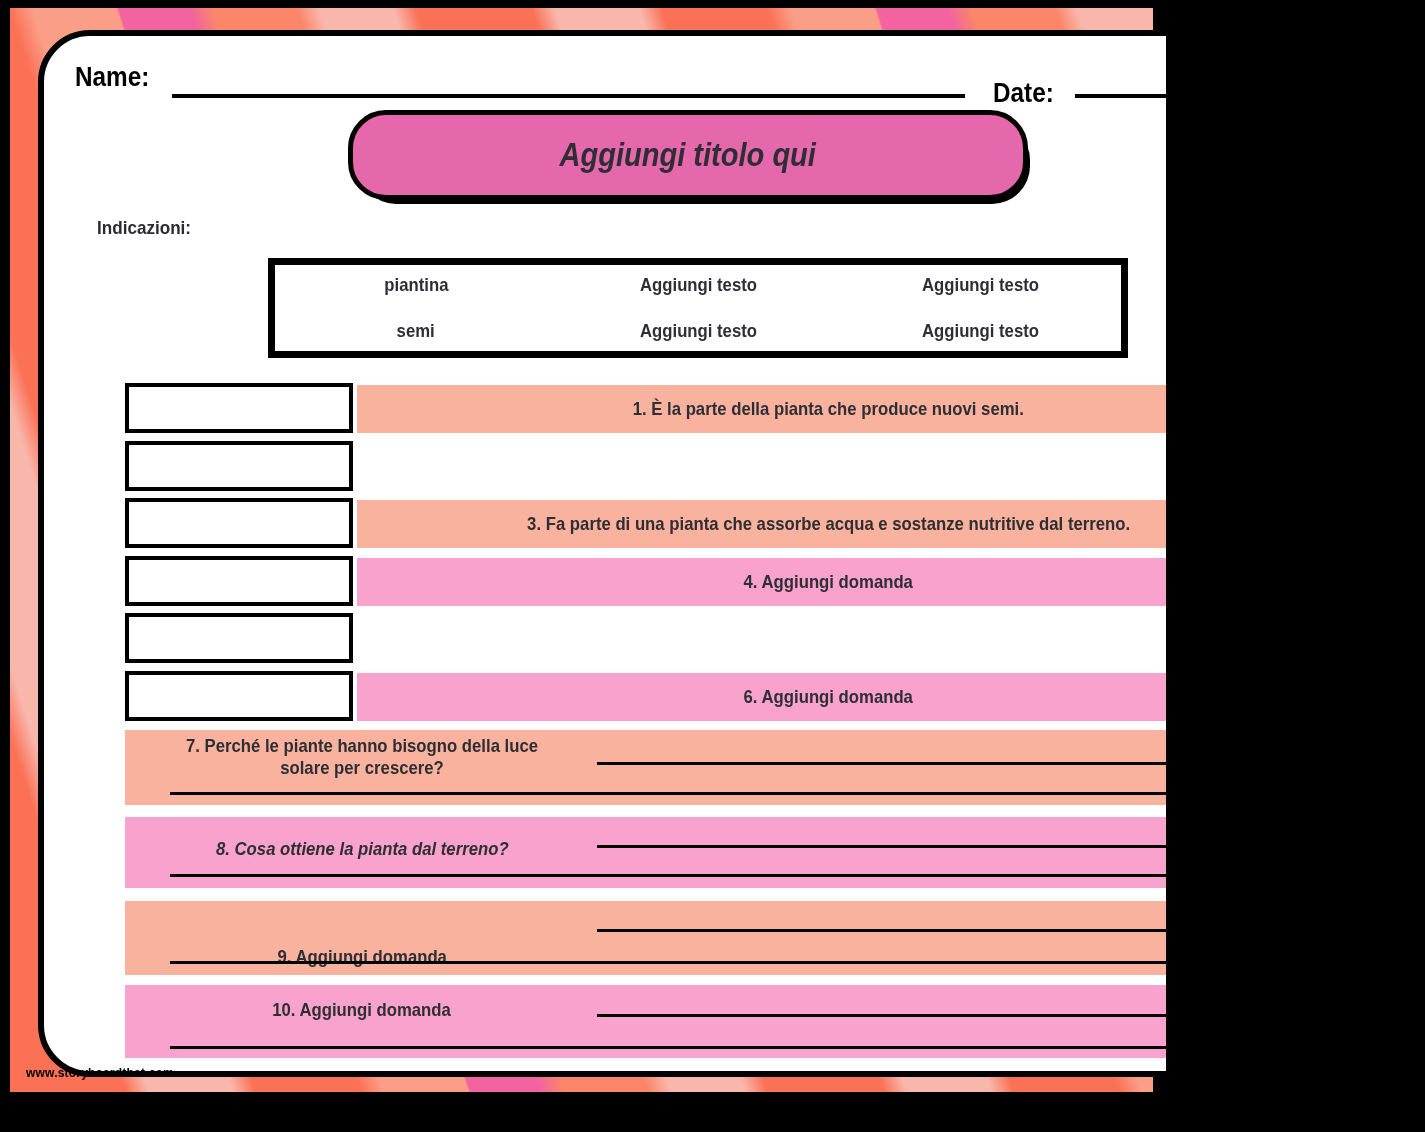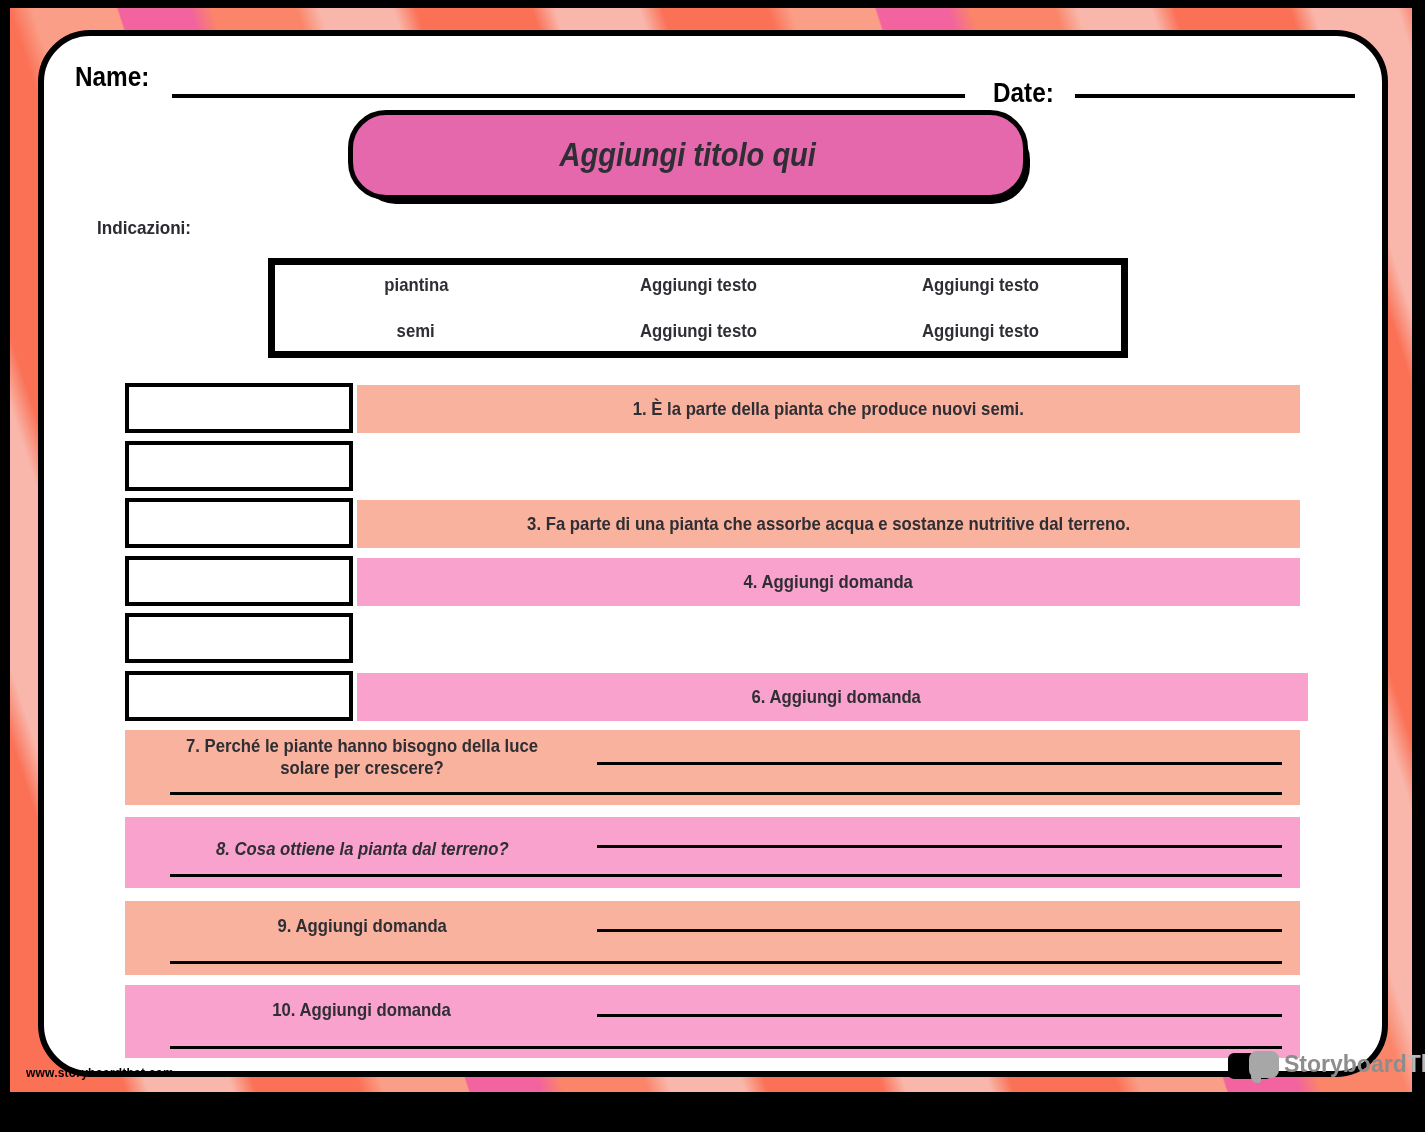--- a/index.html
+++ b/index.html
@@ -1,17 +1,17 @@
 <!DOCTYPE html>
 <html><head>
 <meta charset="utf-8">
 <style>
   html,body{margin:0;padding:0;background:#000;}
   .stage{
-    position:relative;width:1425px;height:1132px;background:#000;overflow:hidden;
+    position:relative;width:1166px;height:1132px;background:#000;overflow:hidden;
     font-family:"Liberation Sans",sans-serif;color:#2b2b31;
   }
   .stripes{
     position:absolute;left:10px;top:8px;right:13px;bottom:40px;
     background:repeating-linear-gradient(72deg,
       #fa7156 0px,#fa7156 110px,
       #f9b7ab 132px,#f9b7ab 212px,
       #fa7156 234px,#fa7156 334px,
       #fb9e87 356px,#fb9e87 436px,
       #f2639f 438px,#f2639f 505px,
@@ -109,36 +109,36 @@
   </div>
 
   <div class="abs answer-box z2" style="top:556px;"></div>
   <div class="abs band pink z2" style="top:558px;">
     <span class="band-text ct">4. Aggiungi domanda</span>
   </div>
 
   <div class="abs answer-box z2" style="top:613px;"></div>
 
   <div class="abs answer-box z2" style="top:671px;"></div>
-  <div class="abs band pink z2" style="top:673px;padding-left:8px;">
+  <div class="abs band pink z2" style="top:673px;">
     <span class="band-text ct">6. Aggiungi domanda</span>
   </div>
 
   <div class="abs oband salmon z2" style="top:730px;height:75px;"></div>
   <div class="oq z2" style="top:735px;"><span class="ct">7. Perché le piante hanno bisogno della luce solare per crescere?</span></div>
   <div class="ansline lineA z2" style="top:762px;"></div>
   <div class="ansline lineB z2" style="top:792px;"></div>
 
   <div class="abs oband pink z2" style="top:817px;height:71px;"></div>
   <div class="oq z2" style="top:838px;font-style:italic;"><span class="ct">8. Cosa ottiene la pianta dal terreno?</span></div>
   <div class="ansline lineA z2" style="top:845px;"></div>
   <div class="ansline lineB z2" style="top:874px;"></div>
 
   <div class="abs oband salmon z2" style="top:901px;height:74px;"></div>
-  <div class="oq z2" style="top:915px;"><span class="ct">9. Aggiungi domanda</span></div>
+  <div class="oq z2" style="top:946px;"><span class="ct">9. Aggiungi domanda</span></div>
   <div class="ansline lineA z2" style="top:929px;"></div>
   <div class="ansline lineB z2" style="top:961px;"></div>
 
   <div class="abs oband pink z2" style="top:985px;height:73px;"></div>
   <div class="oq z2" style="top:999px;"><span class="ct">10. Aggiungi domanda</span></div>
   <div class="ansline lineA z2" style="top:1014px;"></div>
   <div class="ansline lineB z2" style="top:1046px;"></div>
 
   <div class="abs watermark">www.storyboardthat.com</div>
   <div class="abs logo">

